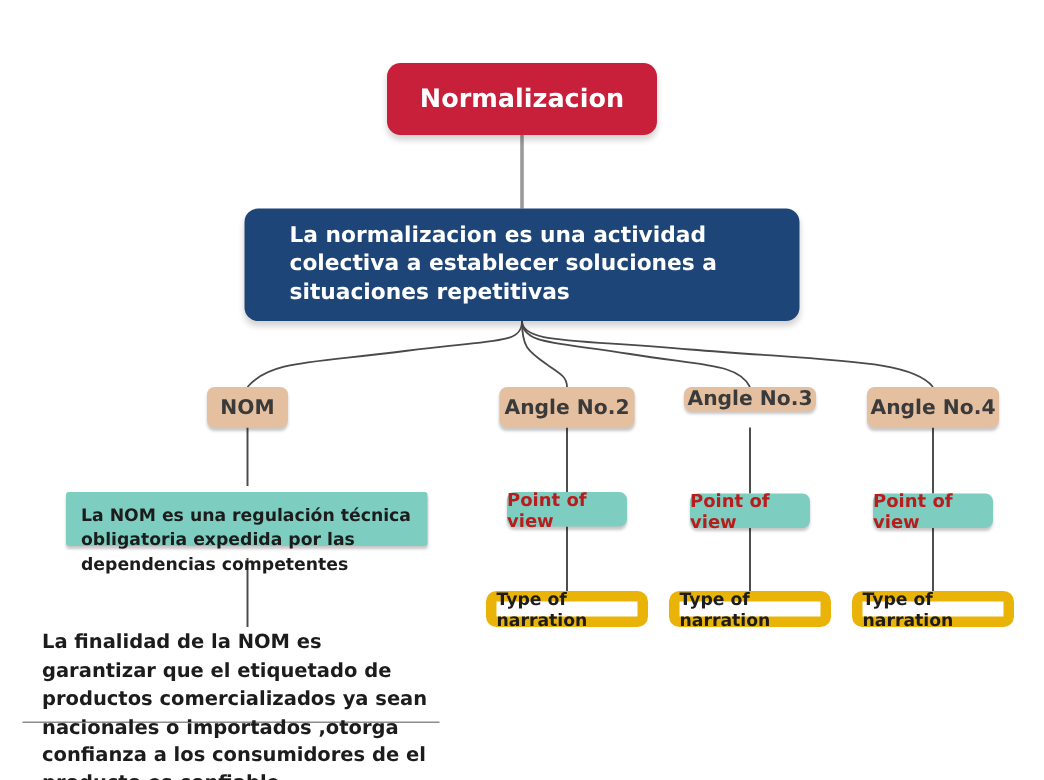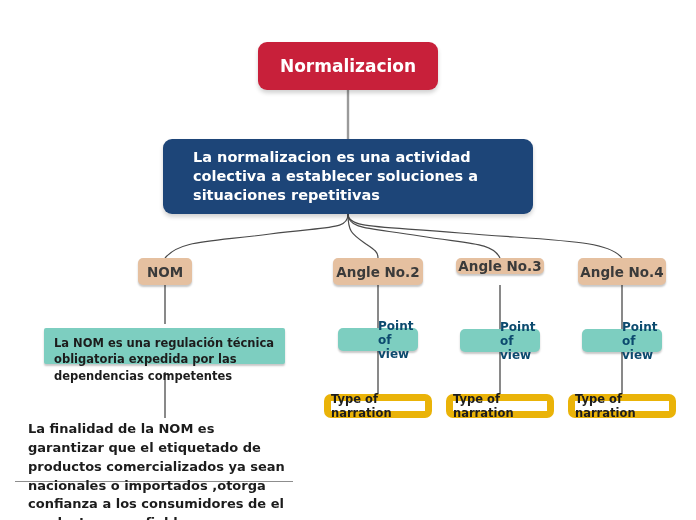--- a/index.html
+++ b/index.html
@@ -64,26 +64,25 @@
     border-radius: 5px;
     color: #3a3a3a;
     font-size: 13.5px;
     justify-content: center;
     box-shadow: 0 2px 2px rgba(0,0,0,0.22);
   }
 
   
   .node-teal {
     background: #7DCEC0;
-    color: #0c4a6e;
+    color: #b91c1c;
     font-size: 12px;
     border-radius: 5px;
     justify-content: center;
     box-shadow: 0 2px 2px rgba(0,0,0,0.22);
-    padding-left: 40px;
   }
   .node-teal-block {
     background: #7DCEC0;
     color: #1c1c1c;
     font-size: 11.5px;
     line-height: 1.42;
     border-radius: 2px;
     justify-content: flex-start;
     padding: 7px 9px 7px 10px;
     align-items: flex-start;

